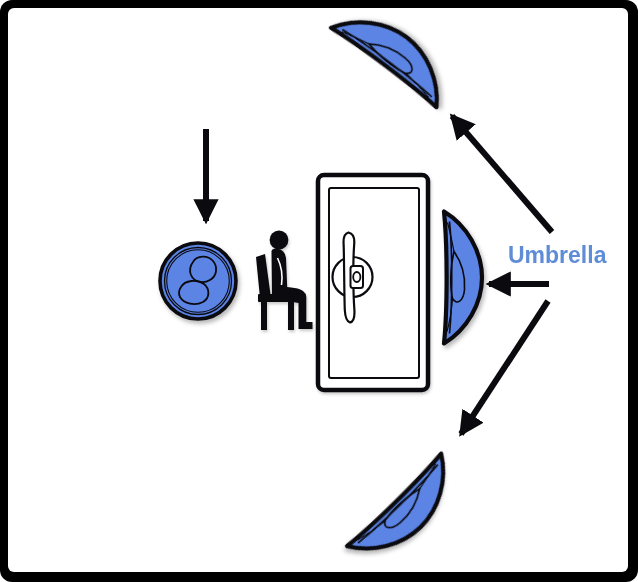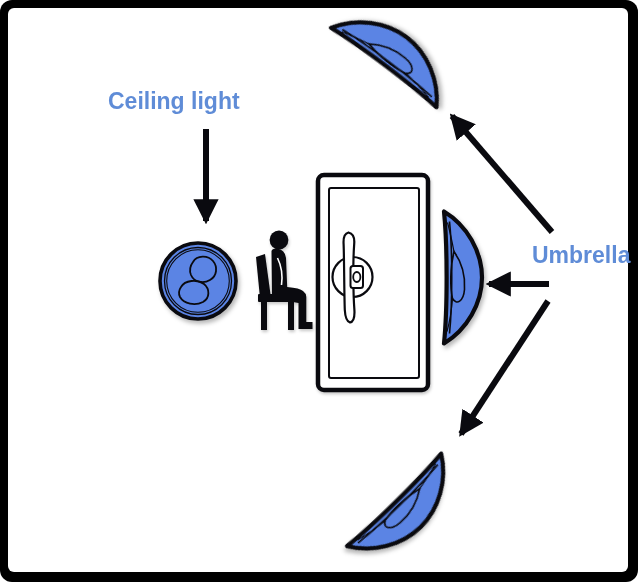--- a/index.html
+++ b/index.html
@@ -24,21 +24,21 @@
   .label{
     position:absolute;
     font-weight:700;
     font-size:23px;
     line-height:1;
     color:var(--label-blue,#5f8cd7);
     white-space:nowrap;
     user-select:none;
   }
   .label-ceiling{left:108px;top:90px;}
-  .label-umbrella{left:532px;top:244px;}
+  .label-umbrella{left:508px;top:244px;}
   .shape-shadow{filter:drop-shadow(2px 3px 2px rgba(0,0,0,0.28));}
   .soft-shadow{filter:drop-shadow(1.5px 2px 1.5px rgba(0,0,0,0.22));}
 </style>
 </head>
 <body>
 
 <div class="frame">
   <div class="canvas"></div>
 
   <svg class="scene" viewBox="0 0 638 582" aria-hidden="true">
@@ -105,15 +105,14 @@
       <use href="#umbrella-shape"></use>
     </g>
     <g class="shape-shadow" transform="translate(394,54) rotate(-53)">
       <use href="#umbrella-shape"></use>
     </g>
     <g class="shape-shadow" transform="translate(406,512) rotate(45.5)">
       <use href="#umbrella-shape"></use>
     </g>
   </svg>
 
-  <div class="label label-ceiling">Ceiling light</div>
   <div class="label label-umbrella">Umbrella</div>
 </div>
 
 </body></html>

